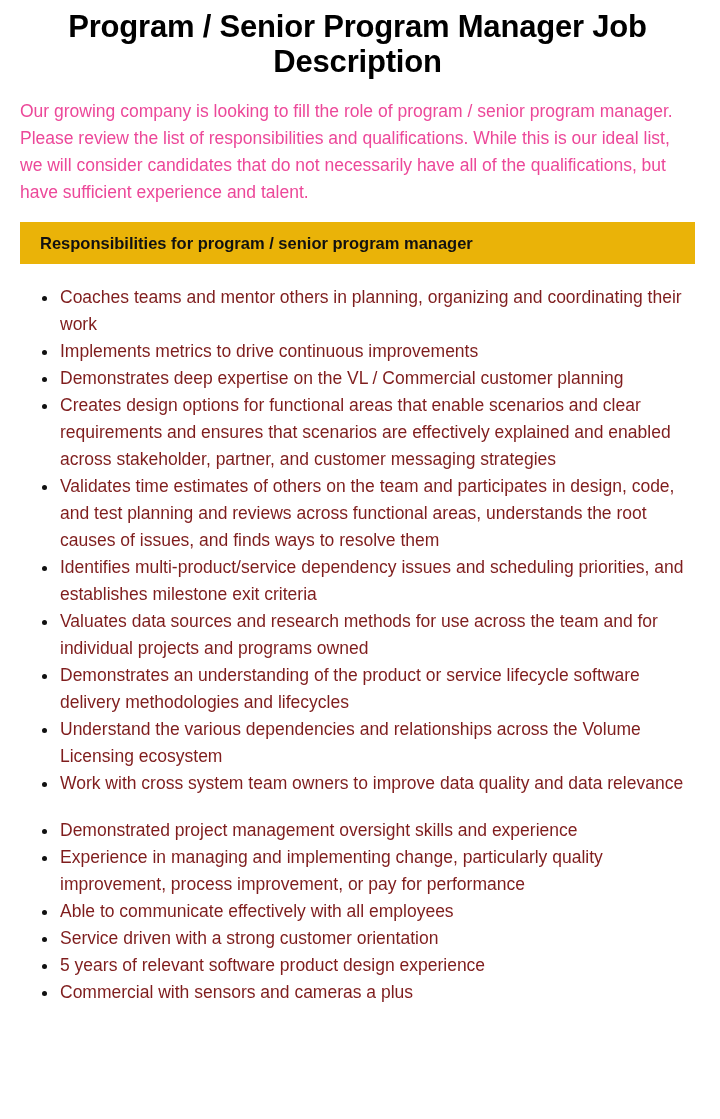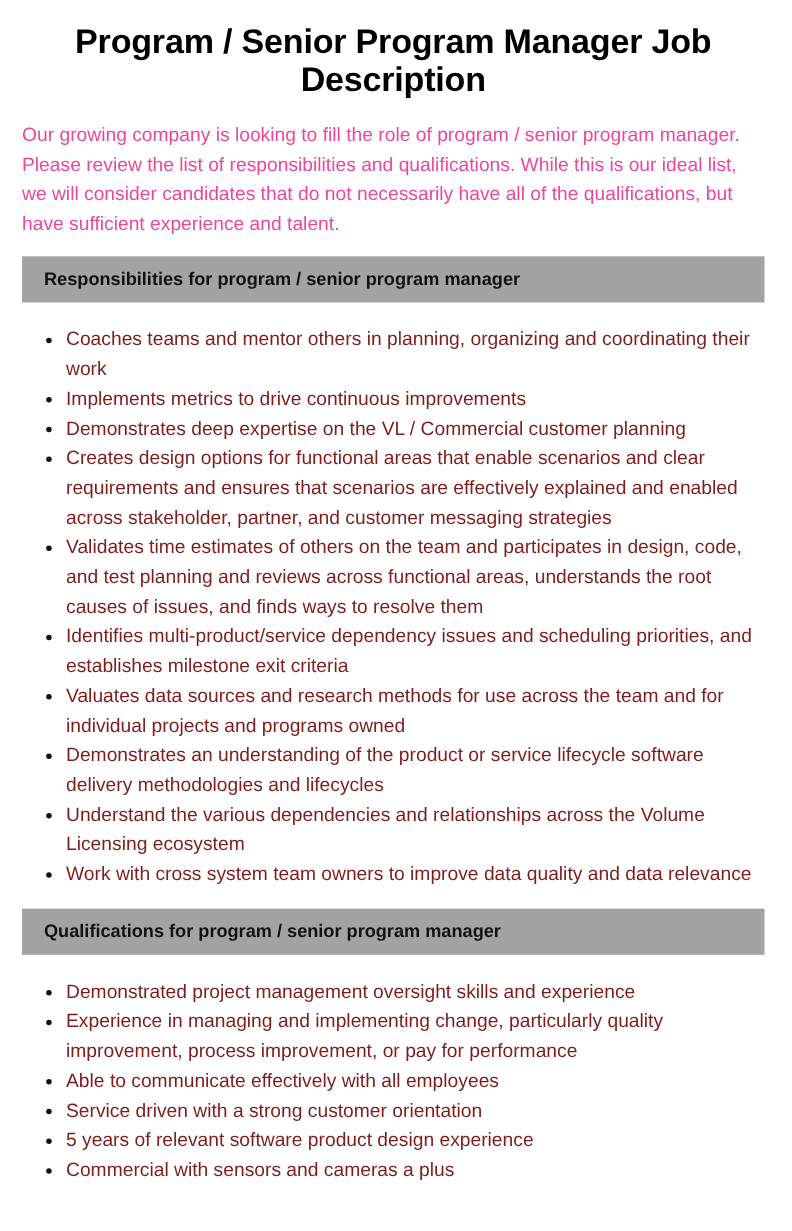--- a/index.html
+++ b/index.html
@@ -3,40 +3,40 @@
   <meta charset="utf-8">
   <style>
     html, body { margin: 0; padding: 0; background: #ffffff; }
     body {
       width: 720px;
       height: 1119px;
       overflow: hidden;
       font-family: "Liberation Sans", "DejaVu Sans", sans-serif;
       color: #111111;
     }
-    .page { padding: 16px 25px 0 20px; }
+    .page { padding: 5px 25px 0 20px; }
     h1 {
       margin: 0;
       padding-top: 4px;
       font-size: 31px;
       line-height: 35px;
       font-weight: bold;
       text-align: center;
       color: #000000;
       letter-spacing: -0.2px;
     }
     .intro {
       margin: 19px 0 0 0;
       font-size: 17.5px;
       line-height: 27px;
       color: #ec4899;
     }
     .section-header {
       margin-top: 16px;
-      background: #a3a3a3;
+      background: #eab308;
       height: 42px;
       display: flex;
       align-items: center;
       padding-left: 20px;
       font-size: 16.5px;
       font-weight: bold;
       color: #111111;
     }
     ul {
       margin: 20px 0 0 0;
@@ -78,21 +78,20 @@
       <li><span class="bullet"></span><span>Validates time estimates of others on the team and participates in design, code, and test planning and reviews across functional areas, understands the root causes of issues, and finds ways to resolve them</span></li>
       <li><span class="bullet"></span><span>Identifies multi-product/service dependency issues and scheduling priorities, and establishes milestone exit criteria</span></li>
       <li><span class="bullet"></span><span>Valuates data sources and research methods for use across the team and for individual projects and programs owned</span></li>
       <li><span class="bullet"></span><span>Demonstrates an understanding of the product or service lifecycle software delivery methodologies and lifecycles</span></li>
       <li><span class="bullet"></span><span>Understand the various dependencies and relationships across the Volume Licensing ecosystem</span></li>
       <li><span class="bullet"></span><span>Work with cross system team owners to improve data quality and data relevance</span></li>
     </ul>
   </div>
 
   <div class="section-2">
-    <div class="section-header">Qualifications for program / senior program manager</div>
     <ul>
       <li><span class="bullet"></span><span>Demonstrated project management oversight skills and experience</span></li>
       <li><span class="bullet"></span><span>Experience in managing and implementing change, particularly quality improvement, process improvement, or pay for performance</span></li>
       <li><span class="bullet"></span><span>Able to communicate effectively with all employees</span></li>
       <li><span class="bullet"></span><span>Service driven with a strong customer orientation</span></li>
       <li><span class="bullet"></span><span>5 years of relevant software product design experience</span></li>
       <li><span class="bullet"></span><span>Commercial with sensors and cameras a plus</span></li>
     </ul>
   </div>
 </div>

